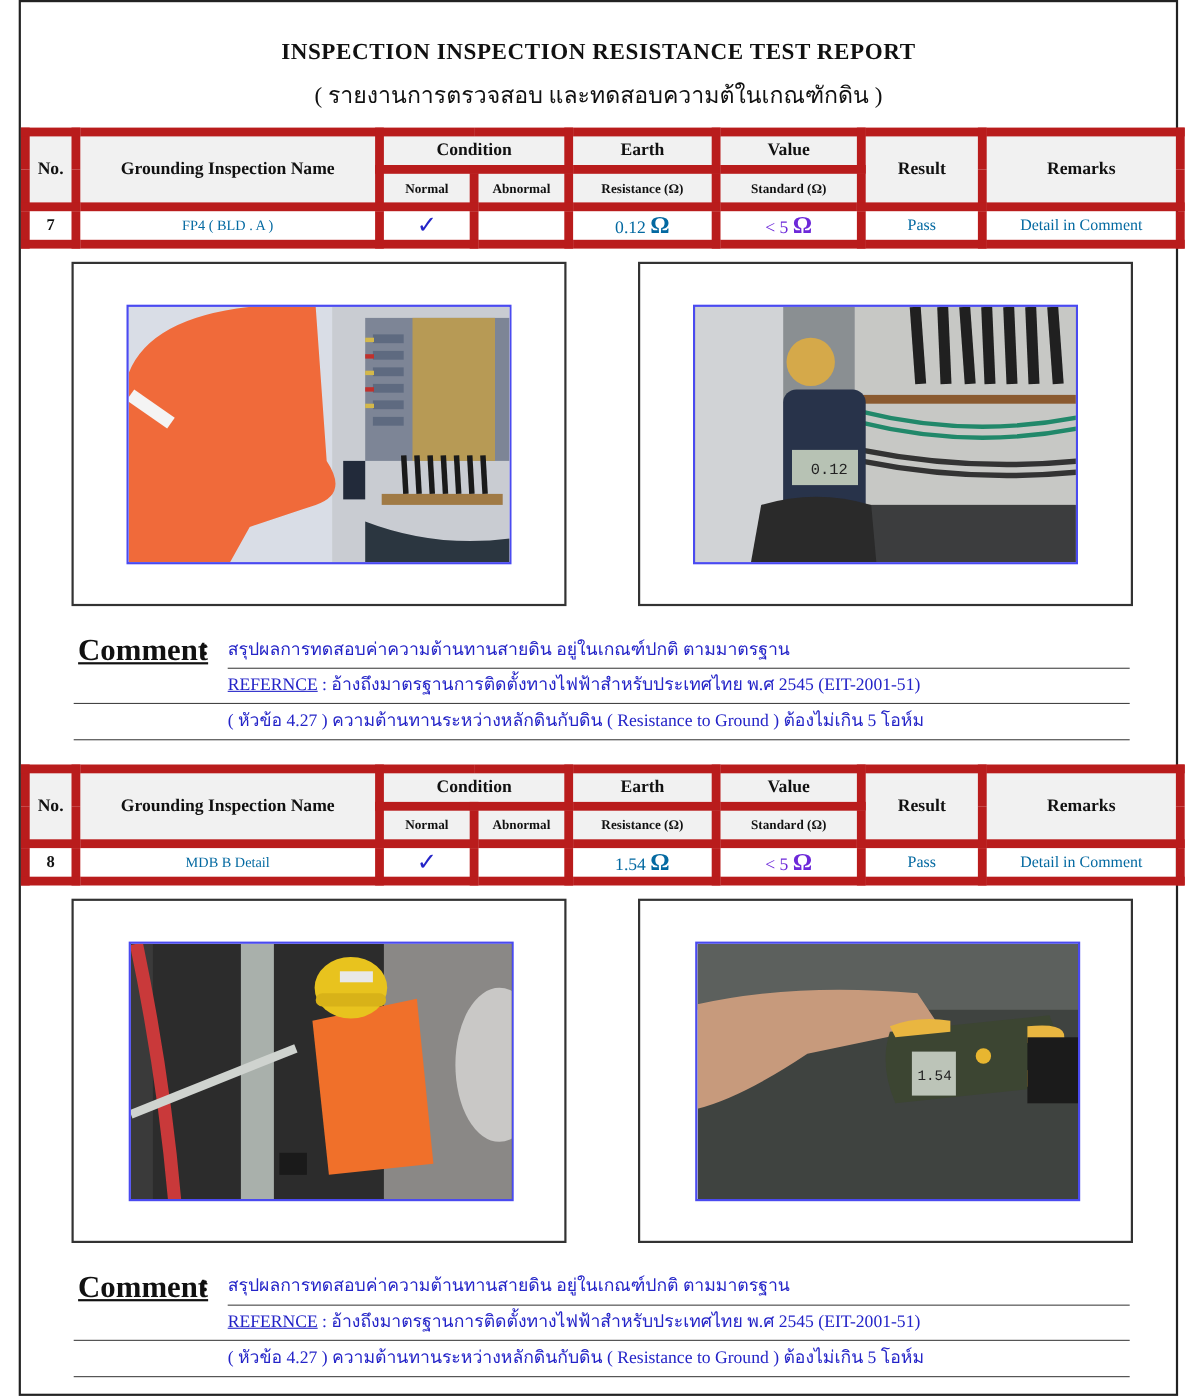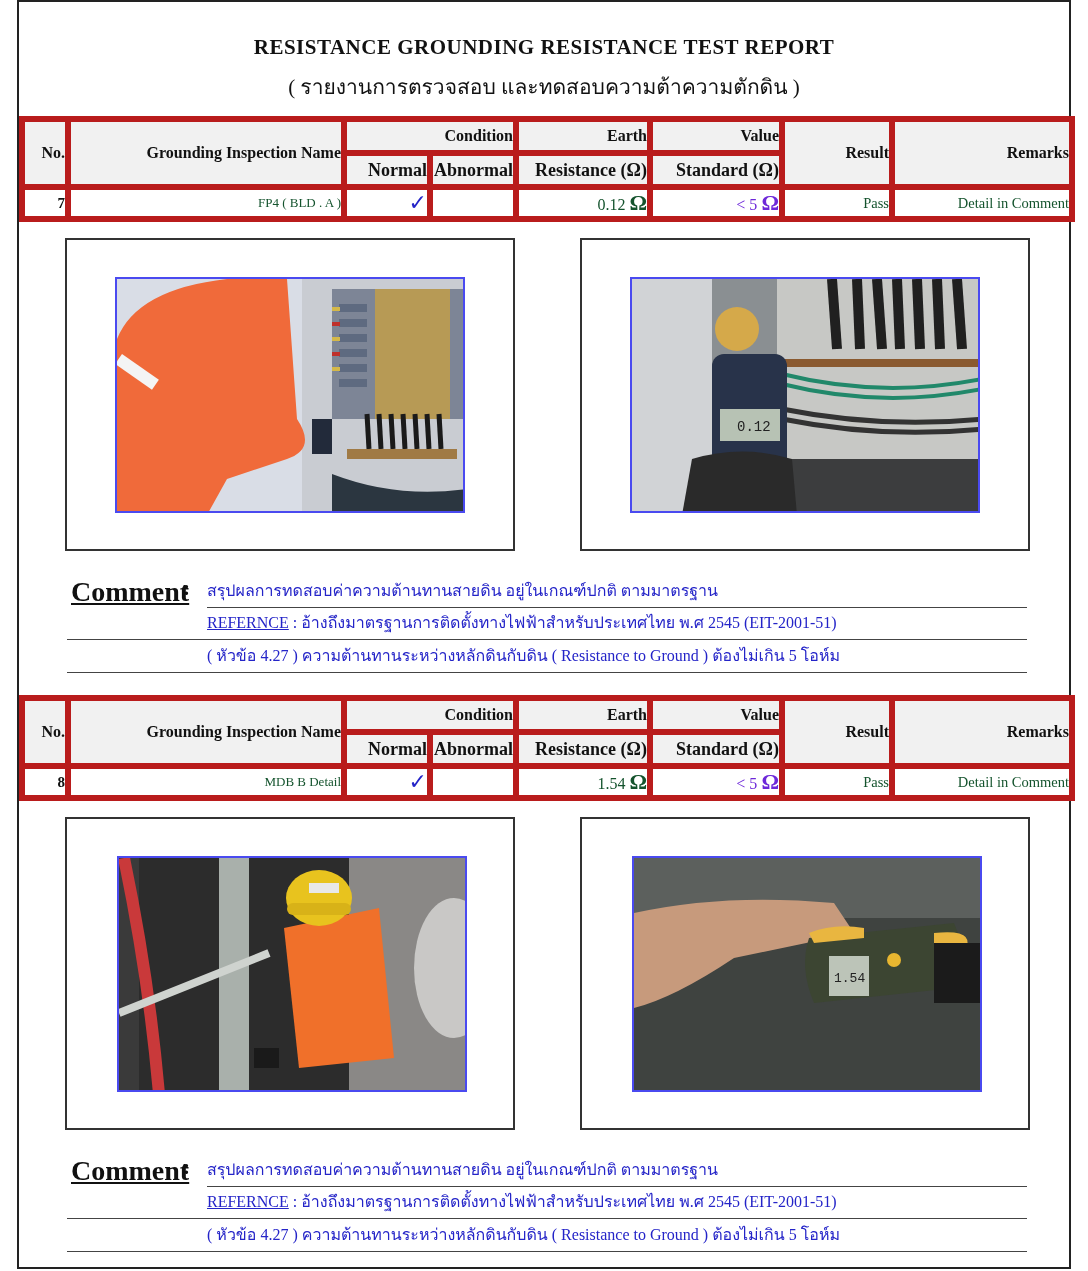--- a/index.html
+++ b/index.html
@@ -8,24 +8,24 @@
 
   .frame {
     position: absolute; left: 17px; top: 0; width: 1054px; height: 1269px;
     border: 2px solid #222; border-top-width: 2px;
   }
   .title-block { position: absolute; left: 0; top: 0; width: 100%; height: 114px; text-align: center; }
   .title-en { position: absolute; top: 33px; width: 100%; font-size: 21px; font-weight: bold; letter-spacing: 0.5px; color: #111; }
   .title-th { position: absolute; top: 68px; width: 100%; font-size: 21px; color: #111; }
 
   table.spec { position: absolute; left: 0; width: 1050px; border-collapse: collapse; table-layout: fixed; }
-  table.spec td, table.spec th { border: 6px solid #b91c1c; text-align: right; vertical-align: middle; }
+  table.spec td, table.spec th { border: 8px solid #b91c1c; text-align: center; vertical-align: middle; }
   table.spec th { background: #f1f1f1; font-weight: bold; font-size: 16px; color: #111; }
-  table.spec th.sub { font-size: 18px; }
-  table.spec td { font-size: 14.5px; height: 32px; color: #14532d; }
+  table.spec th.sub { font-size: 12px; }
+  table.spec td { font-size: 14.5px; height: 32px; color: #0369a1; }
   table.spec td.no { color: #111; font-weight: bold; font-size: 15px; }
   table.spec td.name { font-size: 13px; }
   table.spec td.val { font-size: 16px; }
   table.spec td.val .ohm { font-size: 22px; font-weight: bold; }
   table.spec td.std { color: #6d28d9; font-size: 16px; }
   table.spec td.std .ohm { font-size: 22px; font-weight: bold; }
   table.spec td.check { font-size: 22px; color: #2424c8; }
 
   .photo-box {
     position: absolute; width: 450px; height: 313px; border: 2px solid #333; background: #fff;
@@ -44,22 +44,22 @@
     position: absolute; color: #2424c8; font-size: 16px; border-bottom: 1.5px solid #444; height: 32px; line-height: 30px;
   }
   .c-line .ref-label { text-decoration: underline; }
 </style>
 </head>
 <body>
 
 <div class="frame">
 
   <div class="title-block">
-    <div class="title-en">RESISTANCE GROUNDING RESISTANCE TEST REPORT</div>
-    <div class="title-th">( รายงานการตรวจสอบ และทดสอบความต้าความตักดิน )</div>
+    <div class="title-en">INSPECTION INSPECTION RESISTANCE TEST REPORT</div>
+    <div class="title-th">( รายงานการตรวจสอบ และทดสอบความต้ในเกณฑักดิน )</div>
   </div>
 
   <table class="spec" style="top:114px;">
     <colgroup>
       <col style="width:46px">
         <col style="width:276px">
         <col style="width:86px">
         <col style="width:86px">
       <col style="width:134px">
         <col style="width:132px">

